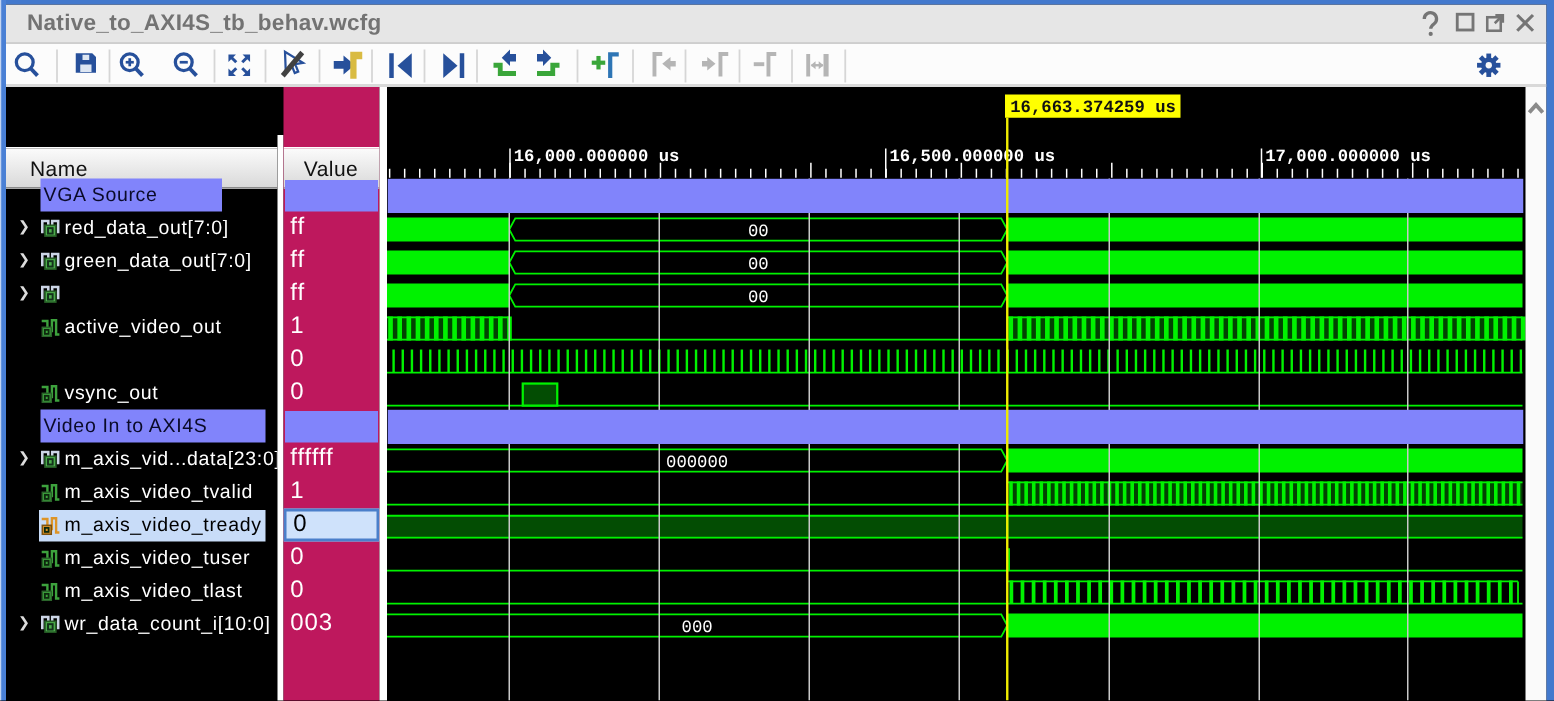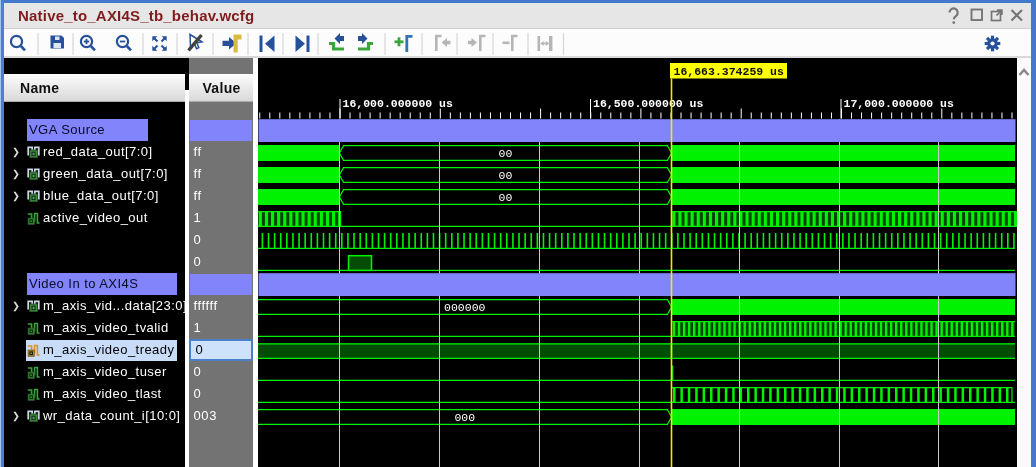--- a/index.html
+++ b/index.html
@@ -1,40 +1,40 @@
 <!DOCTYPE html>
 <html><head><meta charset="utf-8"><style>
 * { margin:0; padding:0; box-sizing:border-box; }
 html,body { width:1036px; height:467px; overflow:hidden; background:#000;
   font-family:"Liberation Sans", sans-serif; }
 #titlebar { position:absolute; left:3px; top:3px; width:1028px; height:26px;
   background:#e6e6e6; border-bottom:1px solid #d0d0d0; }
-#titlebar .t { position:absolute; left:15px; top:4px; font-size:15px; font-weight:bold; color:#7f1d1d; letter-spacing:0.2px; }
+#titlebar .t { position:absolute; left:15px; top:4px; font-size:15px; font-weight:bold; color:#737373; letter-spacing:0.2px; }
 #toolbar { position:absolute; left:3px; top:29px; width:1028px; height:29px;
   background:#fcfcfc; border-bottom:2px solid #d9d9d9; }
 #bordertop { position:absolute; left:0; top:0; width:1036px; height:2.5px; background:#4379cd; }
 #borderleft { position:absolute; left:0; top:0; width:3.5px; height:467px; background:linear-gradient(90deg,#f0f4fc 0px,#4a80d5 1.2px); }
 #borderright { position:absolute; left:1031px; top:0; width:5px; height:467px; background:#4379cd; }
 #namepanel { position:absolute; left:3px; top:58px; width:182px; height:409px; background:#000; overflow:hidden; }
-#valpanel { position:absolute; left:188.5px; top:58px; width:64px; height:409px; background:#737373; overflow:hidden; }
+#valpanel { position:absolute; left:188.5px; top:58px; width:64px; height:409px; background:#be185d; overflow:hidden; }
 .vsep1 { position:absolute; left:184.5px; top:90px; width:4px; height:377px; background:#fff; }
 .vsep2 { position:absolute; left:252.5px; top:58px; width:5.5px; height:409px; background:#fff; }
-.hdr { position:absolute; top:16px; height:28px; background:linear-gradient(#fbfbfb,#d9d9d9);
-  border-top:1px solid #fff; border-bottom:1px solid #aaa; color:#111; font-size:13.5px; font-weight:bold; line-height:27px; }
+.hdr { position:absolute; top:40px; height:28px; background:linear-gradient(#fbfbfb,#d9d9d9);
+  border-top:1px solid #fff; border-bottom:1px solid #aaa; color:#111; font-size:13.5px; font-weight:normal; line-height:27px; }
 #hdrname { left:0; width:182px; padding-left:17px; font-size:14px; letter-spacing:0.3px; }
 #hdrval  { left:0; width:64px; padding-left:14px; font-size:14px; letter-spacing:0.3px; }
 .row { position:absolute; left:0; width:182px; height:22px; line-height:22px; white-space:nowrap; }
 .row .ar { position:absolute; left:12px; top:-0.5px; color:#dcdcdc; font-size:9.5px; }
 .row .sig-icon { position:absolute; left:27px; top:5px; }
 .row .nm { position:absolute; left:43px; top:0; color:#fff; font-size:13px; letter-spacing:0.45px; }
 .selrow::before { content:""; position:absolute; left:26px; top:0.5px; width:151px; height:21px; background:#c8dcf8; }
 .selrow .nm { color:#000; }
 .divider { position:absolute; left:27px; height:22px; line-height:22px; background:#8184fb;
   color:#0a0a28; font-size:13px; letter-spacing:0.45px; padding-left:2px; }
-.val { position:absolute; left:188.5px; width:64px; height:22px; line-height:22px; color:#fff; font-size:13px; letter-spacing:0.6px; padding-left:5px; }
+.val { position:absolute; left:188.5px; width:64px; height:22px; line-height:22px; color:#fff; font-size:16px; letter-spacing:0.6px; padding-left:5px; }
 .valdiv { position:absolute; left:190px; width:62px; height:21px; background:#8184fb; }
 .selval { background:#cfe2fb; border:2px solid #4b7fca; color:#000; line-height:18px; padding-left:5px; }
 .vscroll { position:absolute; left:1016.5px; top:58px; width:14.5px; height:409px; background:#fafafa; }
 .vscroll svg { position:absolute; left:0; top:3px; }
 text { user-select:none; }
 </style></head>
 <body>
 <div id="titlebar">
     <span class="t">Native_to_AXI4S_tb_behav.wcfg</span>
   </div>
@@ -143,29 +143,36 @@
 </svg>
         <span class="nm">green_data_out[7:0]</span>
       </div>
       <div class="row" style="top:185px">
         <span class="ar">❯</span>
         <svg width="13" height="13" viewBox="0 0 13 13" class="sig-icon">
 <path d="M1.2,9.5 V1.3 H5.2 V7.5 M7.8,7.5 V1.3 H11.8 V9.5" stroke="#ccd5e6" stroke-width="1.7" fill="none"></path>
 <rect x="3" y="4.2" width="7.2" height="7.2" fill="#4cae4c" stroke="#265e26" stroke-width="1.1"></rect>
 <rect x="5" y="6.1" width="3.1" height="3.6" fill="none" stroke="#14321c" stroke-width="1.3"></rect>
 </svg>
-        <span class="nm">blue_data_out[7:0]</span>
       </div>
       <div class="row" style="top:207px">
         <svg width="13" height="13" viewBox="0 0 13 13" class="sig-icon">
 <path d="M0.8,2 H4.6 V8.5 M7.6,9.5 V1.5 H10.4 V11 H12.6" stroke="#3da23d" stroke-width="1.6" fill="none"></path>
 <rect x="1.2" y="6.2" width="6" height="6" fill="#3da23d" stroke="#2a642a" stroke-width="1"></rect>
 <rect x="2.9" y="7.9" width="2.5" height="2.7" fill="none" stroke="#0d280d" stroke-width="1.2"></rect>
 </svg>
         <span class="nm">active_video_out</span>
+      </div>
+      <div class="row" style="top:251px">
+        <svg width="13" height="13" viewBox="0 0 13 13" class="sig-icon">
+<path d="M0.8,2 H4.6 V8.5 M7.6,9.5 V1.5 H10.4 V11 H12.6" stroke="#3da23d" stroke-width="1.6" fill="none"></path>
+<rect x="1.2" y="6.2" width="6" height="6" fill="#3da23d" stroke="#2a642a" stroke-width="1"></rect>
+<rect x="2.9" y="7.9" width="2.5" height="2.7" fill="none" stroke="#0d280d" stroke-width="1.2"></rect>
+</svg>
+        <span class="nm">vsync_out</span>
       </div>
       <div class="divider" style="top:273px;width:150px">Video In to AXI4S</div>
       <div class="row" style="top:295px">
         <span class="ar">❯</span>
         <svg width="13" height="13" viewBox="0 0 13 13" class="sig-icon">
 <path d="M1.2,9.5 V1.3 H5.2 V7.5 M7.8,7.5 V1.3 H11.8 V9.5" stroke="#ccd5e6" stroke-width="1.7" fill="none"></path>
 <rect x="3" y="4.2" width="7.2" height="7.2" fill="#4cae4c" stroke="#265e26" stroke-width="1.1"></rect>
 <rect x="5" y="6.1" width="3.1" height="3.6" fill="none" stroke="#14321c" stroke-width="1.3"></rect>
 </svg>
         <span class="nm">m_axis_vid...data[23:0]</span>

